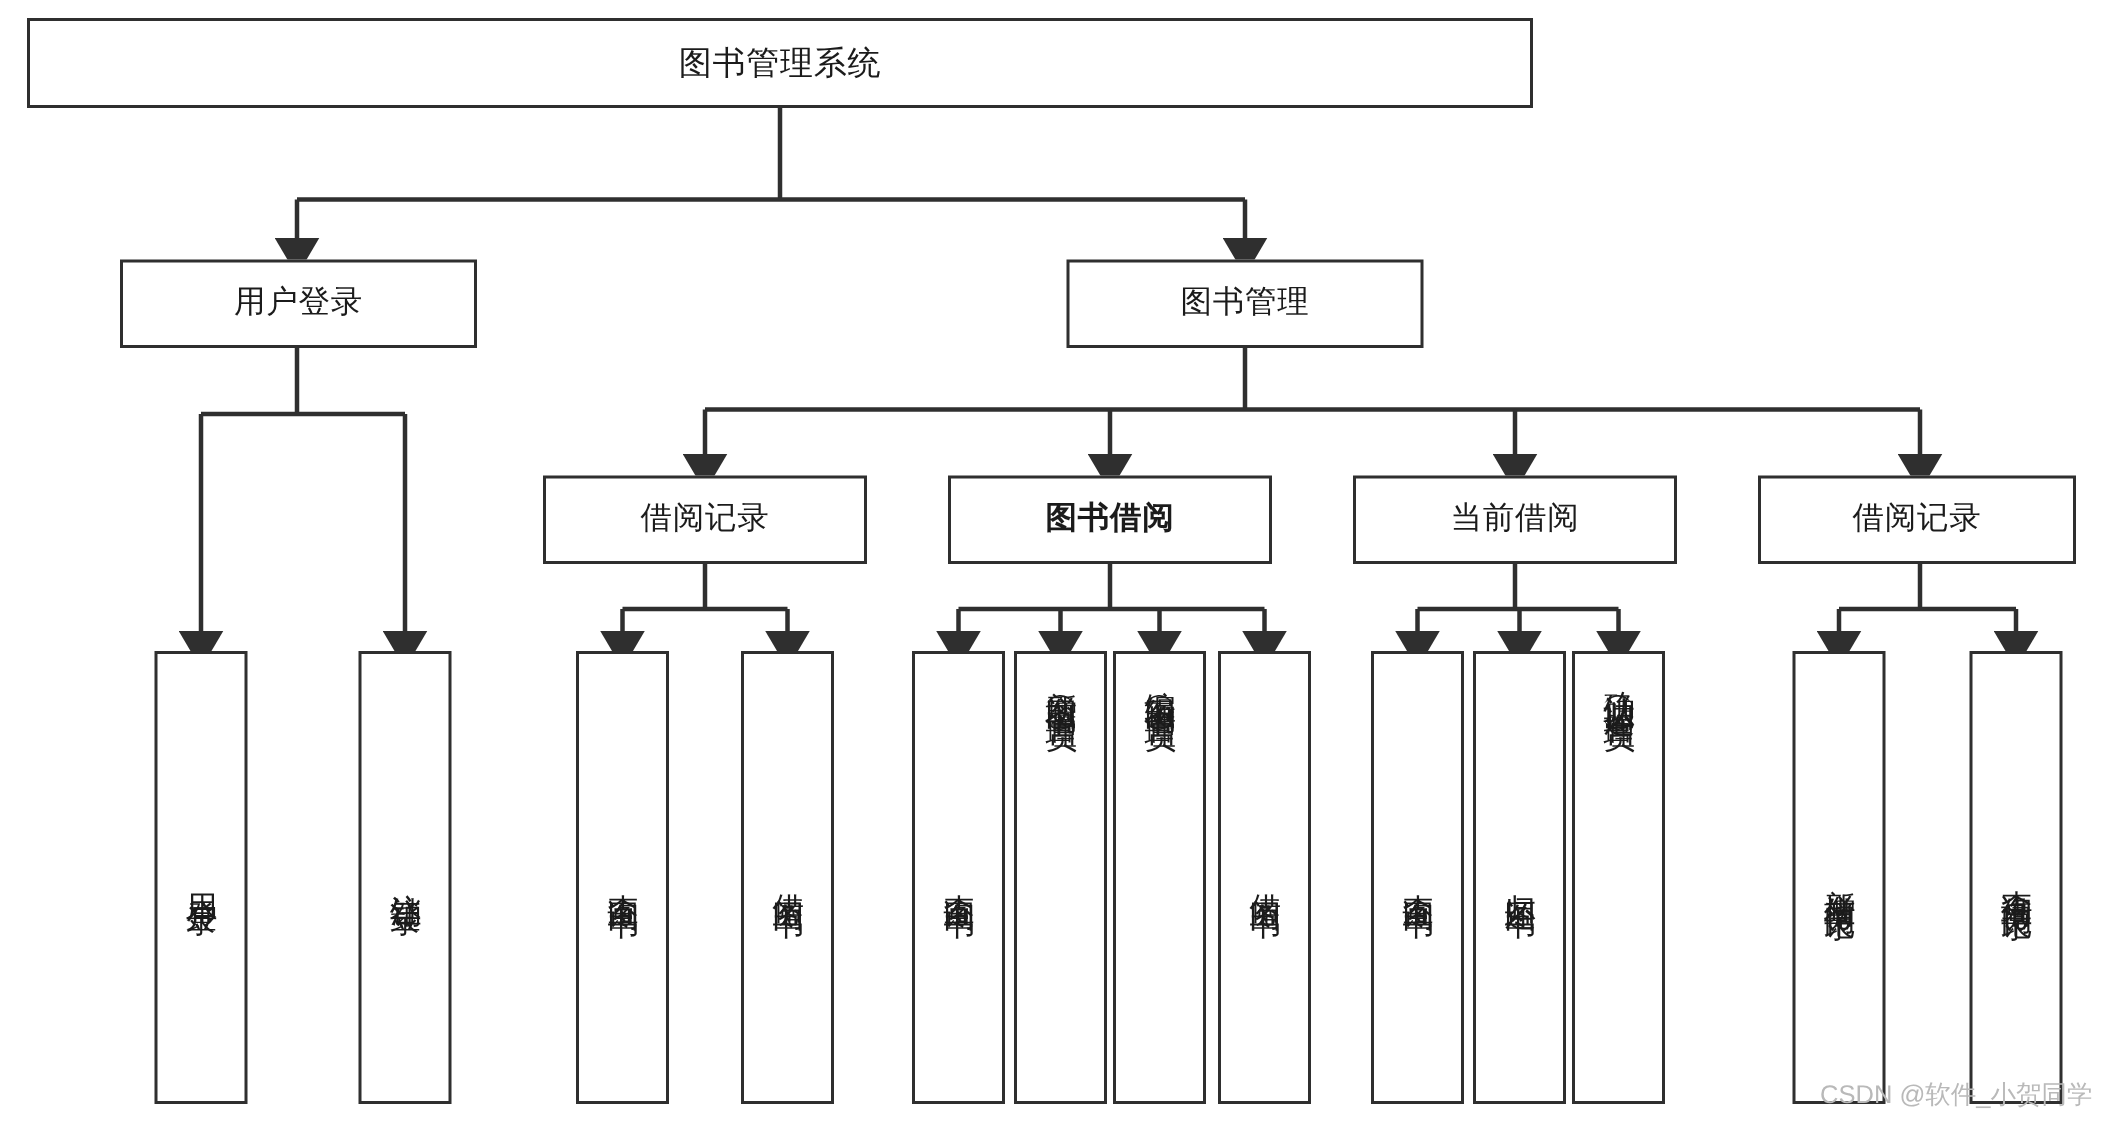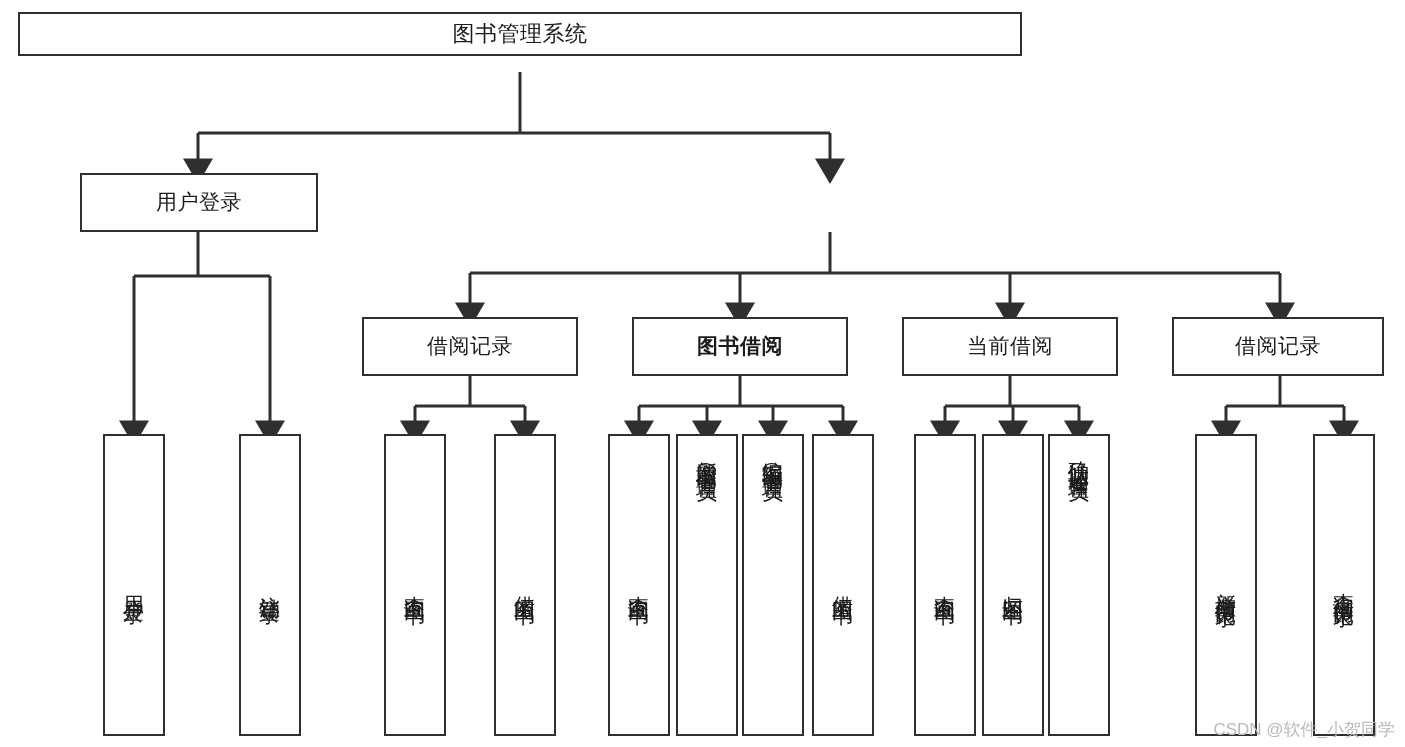--- a/index.html
+++ b/index.html
@@ -125,28 +125,31 @@
       <path d="M1013,406 L1013,424" marker-end="url(#arrowhead)"></path>
       <path d="M1079,406 L1079,424" marker-end="url(#arrowhead)"></path>
 
       <path d="M1280,376 L1280,406"></path>
       <path d="M1226,406 L1344,406"></path>
       <path d="M1226,406 L1226,424" marker-end="url(#arrowhead)"></path>
       <path d="M1344,406 L1344,424" marker-end="url(#arrowhead)"></path>
     </g>
   </svg>
 
-  <div class="node horiz level1" style="left:18px; top:12px; width:1004px; height:44px;">
+  <div class="node horiz level1" style="left:18px; top:12px; width:1004px; height:60px;">
     <span class="label">图书管理系统</span>
   </div>
 
   <div class="node horiz" style="left:80px; top:173px; width:238px; height:59px;">
     <span class="label">用户登录</span>
   </div>
 
+  <div class="node horiz" style="left:711px; top:173px; width:238px; height:59px;">
+    <span class="label">图书管理</span>
+  </div>
 
   <div class="node horiz" style="left:362px; top:317px; width:216px; height:59px;">
     <span class="label">借阅记录</span>
   </div>
 
   <div class="node horiz" style="left:632px; top:317px; width:216px; height:59px;font-weight:bold;">
     <span class="label">图书借阅</span>
   </div>
 
   <div class="node horiz" style="left:902px; top:317px; width:216px; height:59px;">

